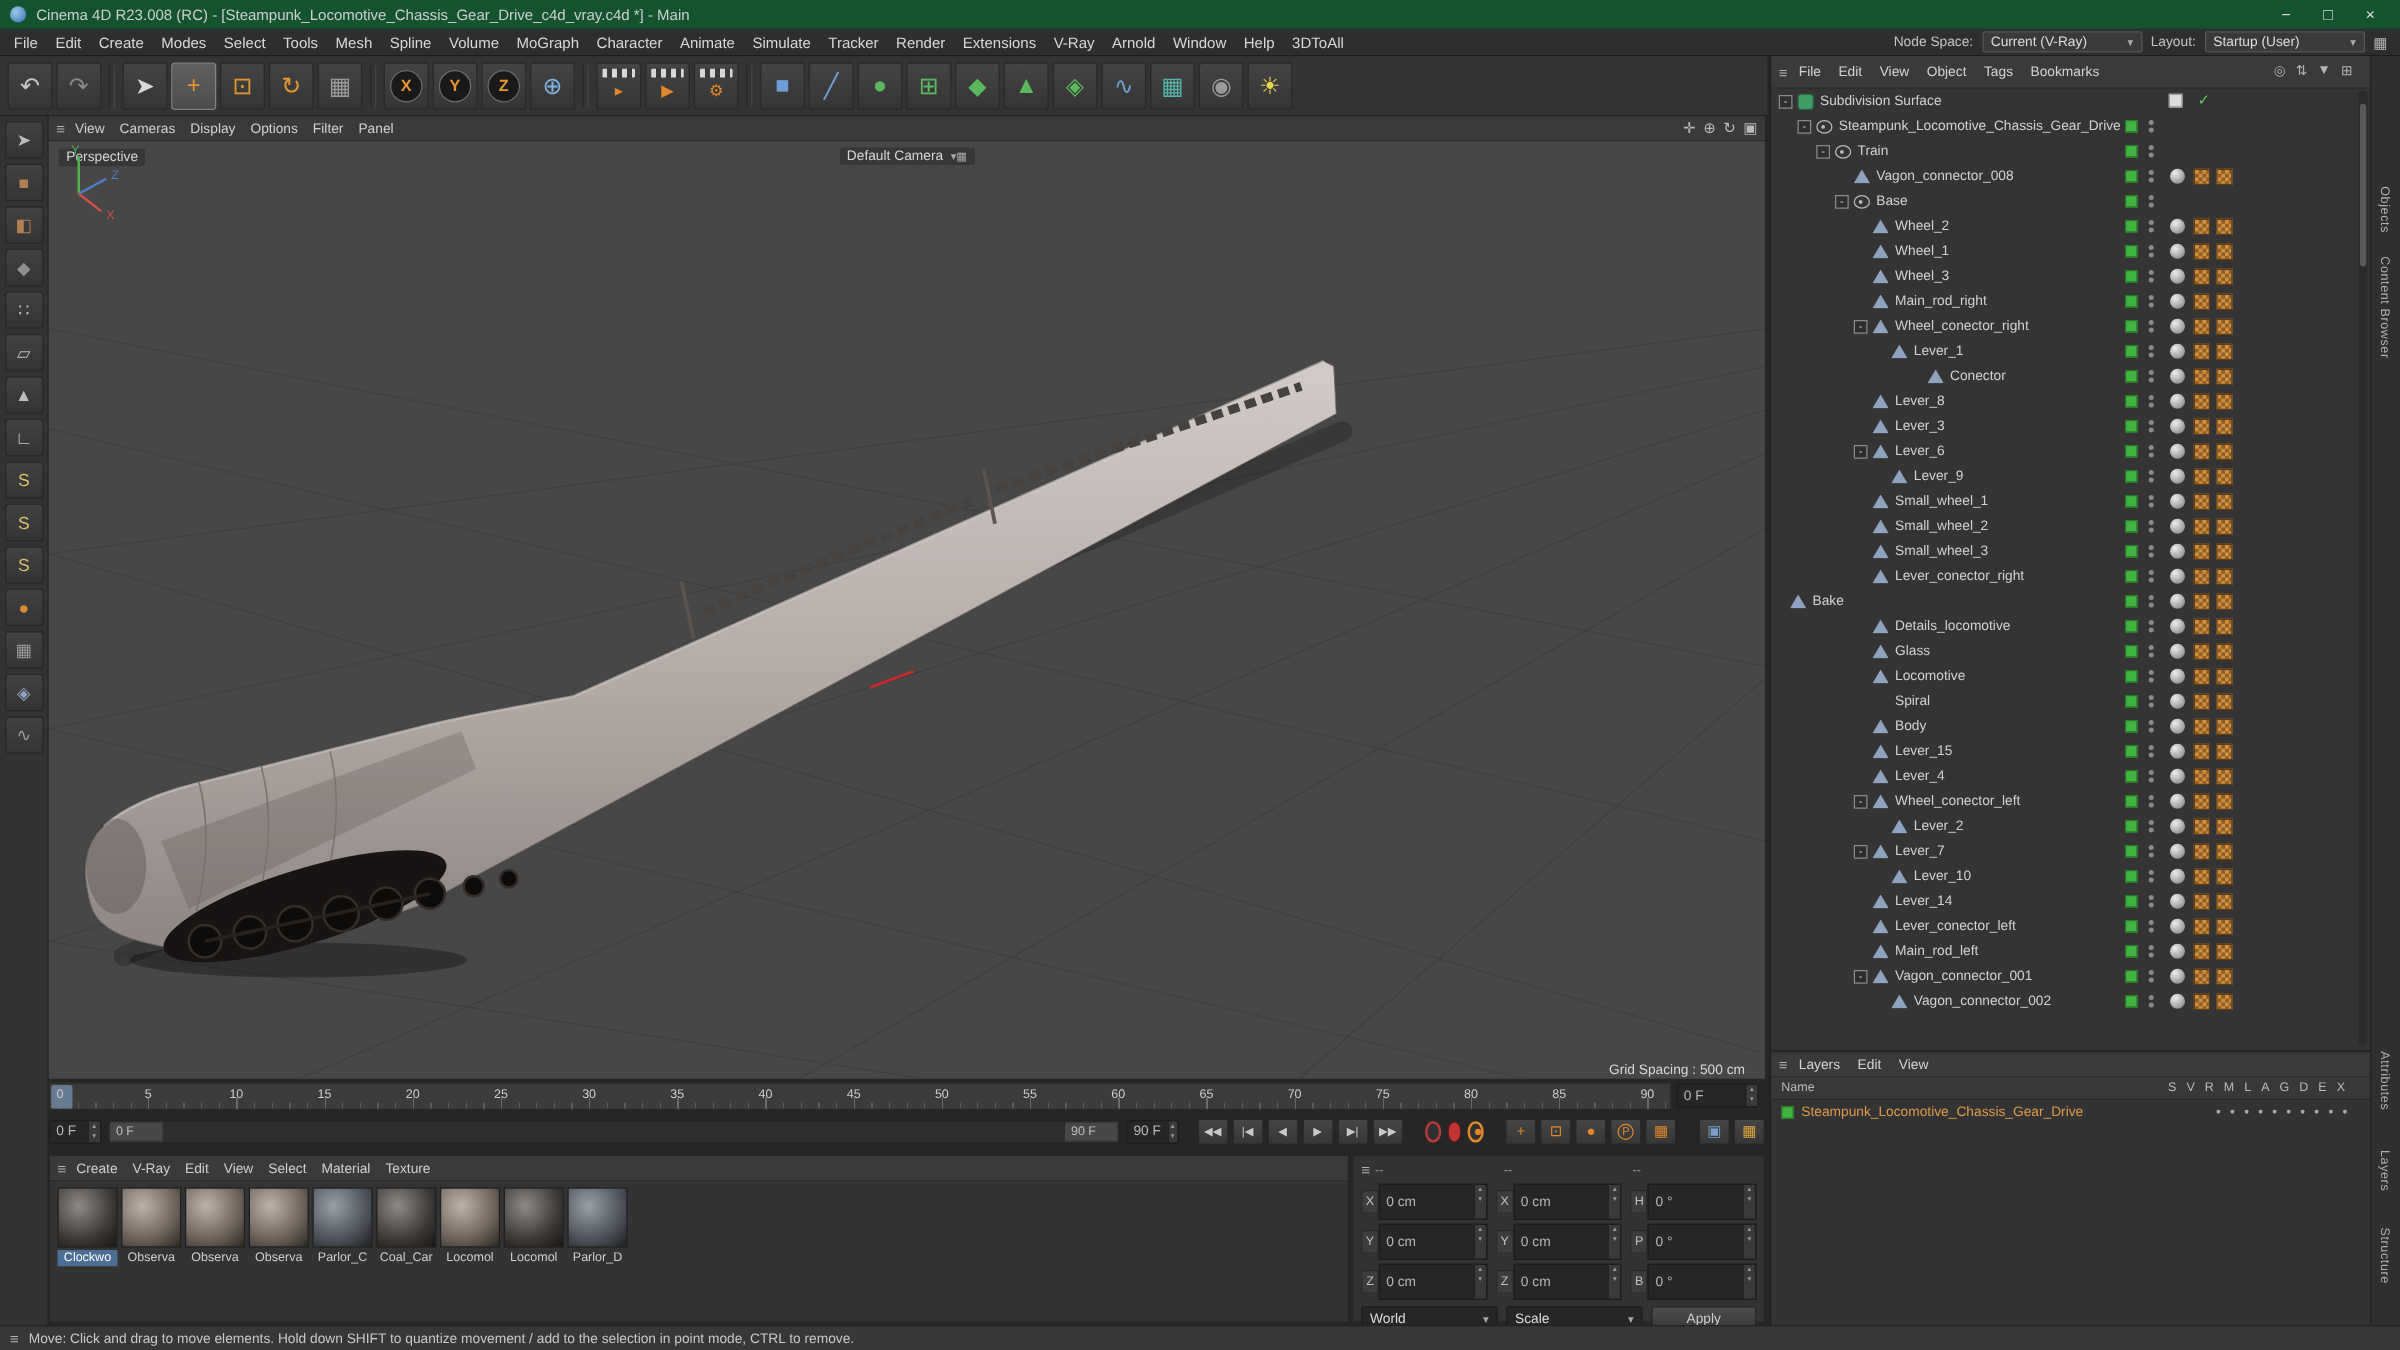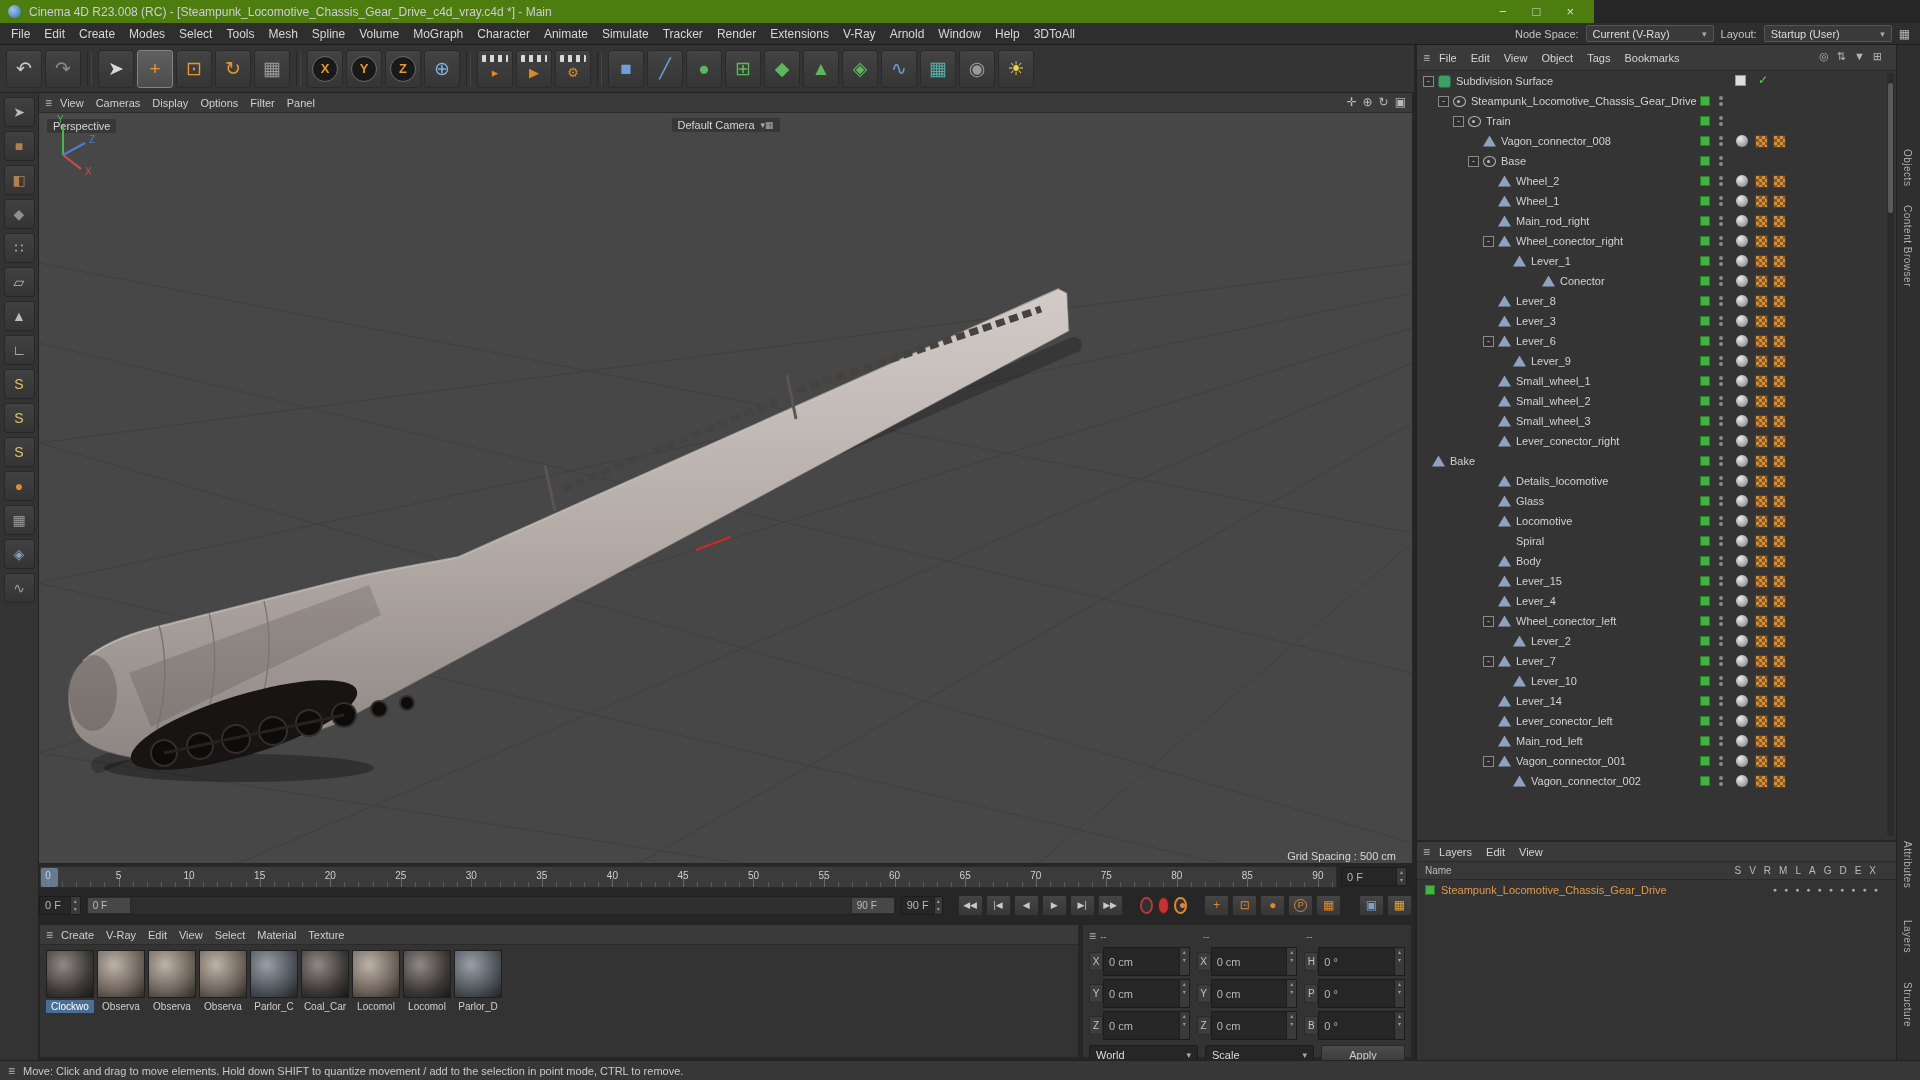--- a/index.html
+++ b/index.html
@@ -1,21 +1,21 @@
 <!DOCTYPE html>
 <html><head>
 <meta charset="utf-8">
 <style>
 *{margin:0;padding:0;box-sizing:border-box}
 html,body{width:1920px;height:1080px;overflow:hidden;background:#262626;
   font-family:"Liberation Sans",sans-serif;user-select:none}
 i,b{font-style:normal;font-weight:normal}
 
 
-#titlebar{position:absolute;left:0;top:0;width:1594px;height:23px;background:#4d7c0f;
+#titlebar{position:absolute;left:0;top:0;width:1920px;height:23px;background:#14532d;
   display:flex;align-items:center;gap:8px;padding:4px 8px;color:#cfcfcf;font-size:12px}
 #c4d-logo{width:13px;height:13px;border-radius:50%;background:radial-gradient(circle at 35% 35%,#9fc7ea,#2e6fae)}
 .winbtns{margin-left:auto;display:flex;gap:26px;padding-right:12px;color:#ddd;font-size:13px}
 .winbtns span{cursor:default}
 
 
 #menubar{position:absolute;left:0;top:23px;width:1920px;height:22px;background:#2e2e2e;
   border-bottom:1px solid #1c1c1c;display:flex;align-items:center;padding:0 4px;
   color:#d8d8d8;font-size:12px}
 .menu-item{padding:2px 7px;white-space:nowrap}
@@ -839,20 +839,35 @@
             <b></b>
           </i>
           <i class="phong"></i>
           <i class="tag tag1"></i>
           <i class="tag tag2"></i>
         </span>
       </div>
       <div class="trow" style="padding-left: 66px;">
         <span class="exp-sp"></span>
         <span class="tico tico-mesh"></span>
+        <span class="tlabel">Wheel_3</span>
+        <span class="chips">
+          <i class="chip-green"></i>
+          <i class="dots">
+            <b></b>
+            <b></b>
+          </i>
+          <i class="phong"></i>
+          <i class="tag tag1"></i>
+          <i class="tag tag2"></i>
+        </span>
+      </div>
+      <div class="trow" style="padding-left: 66px;">
+        <span class="exp-sp"></span>
+        <span class="tico tico-mesh"></span>
         <span class="tlabel">Main_rod_right</span>
         <span class="chips">
           <i class="chip-green"></i>
           <i class="dots">
             <b></b>
             <b></b>
           </i>
           <i class="phong"></i>
           <i class="tag tag1"></i>
           <i class="tag tag2"></i>

